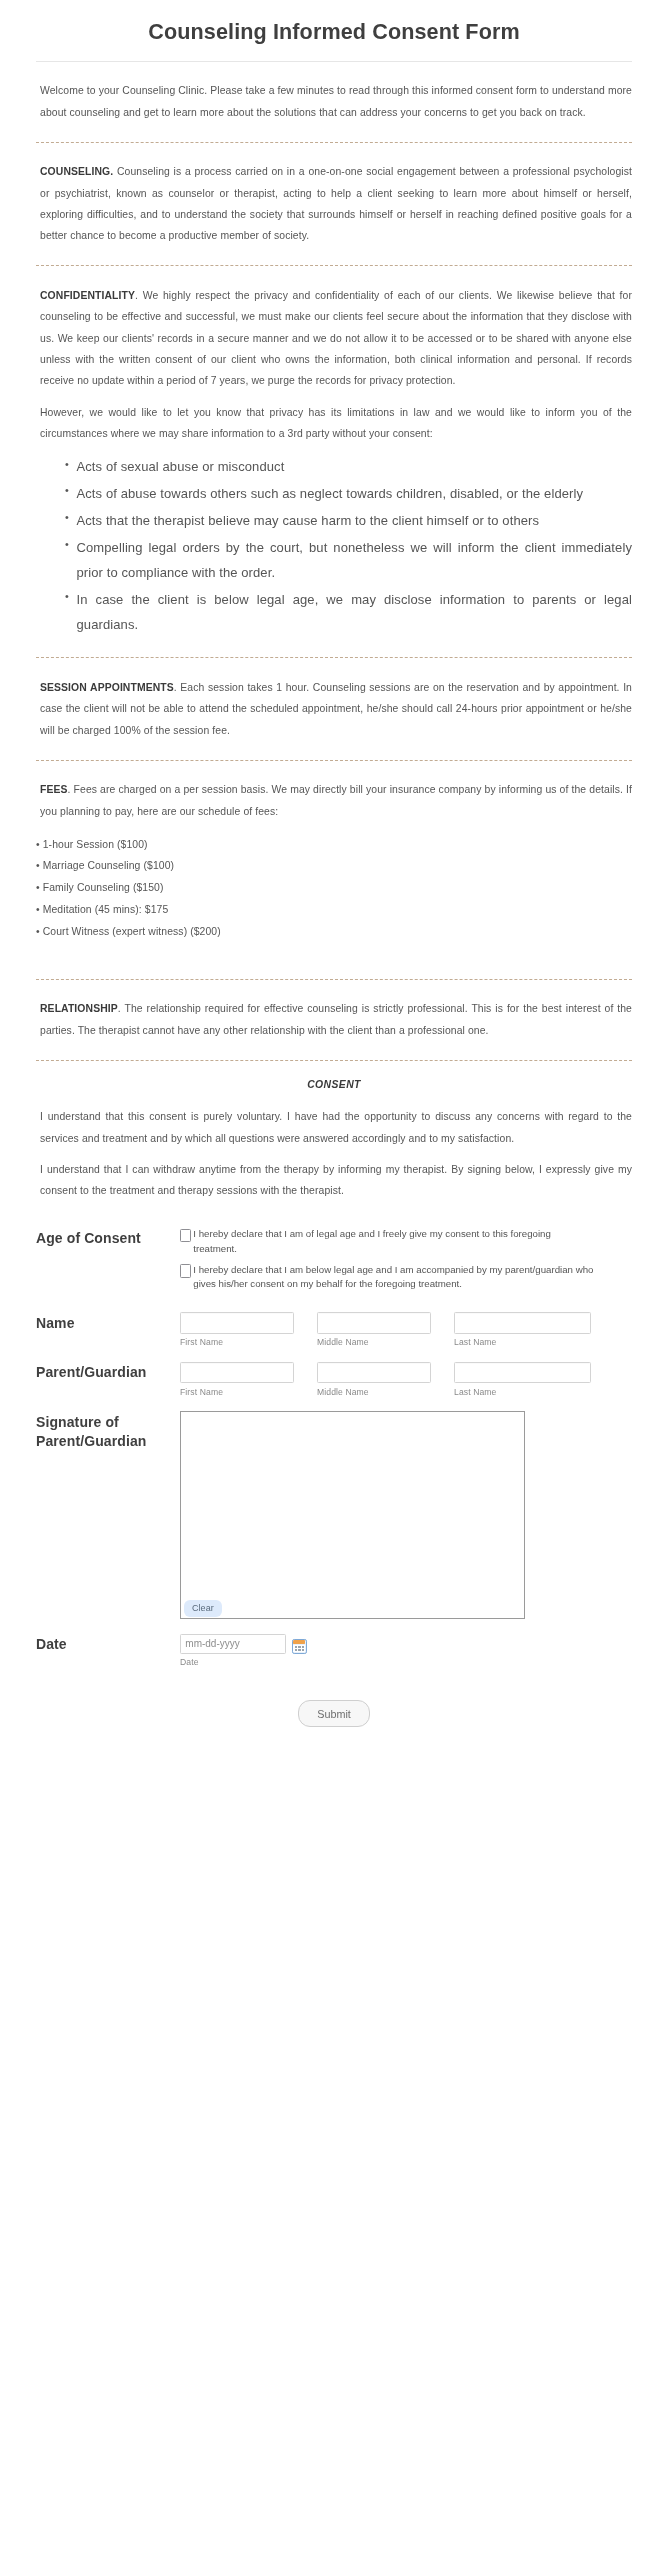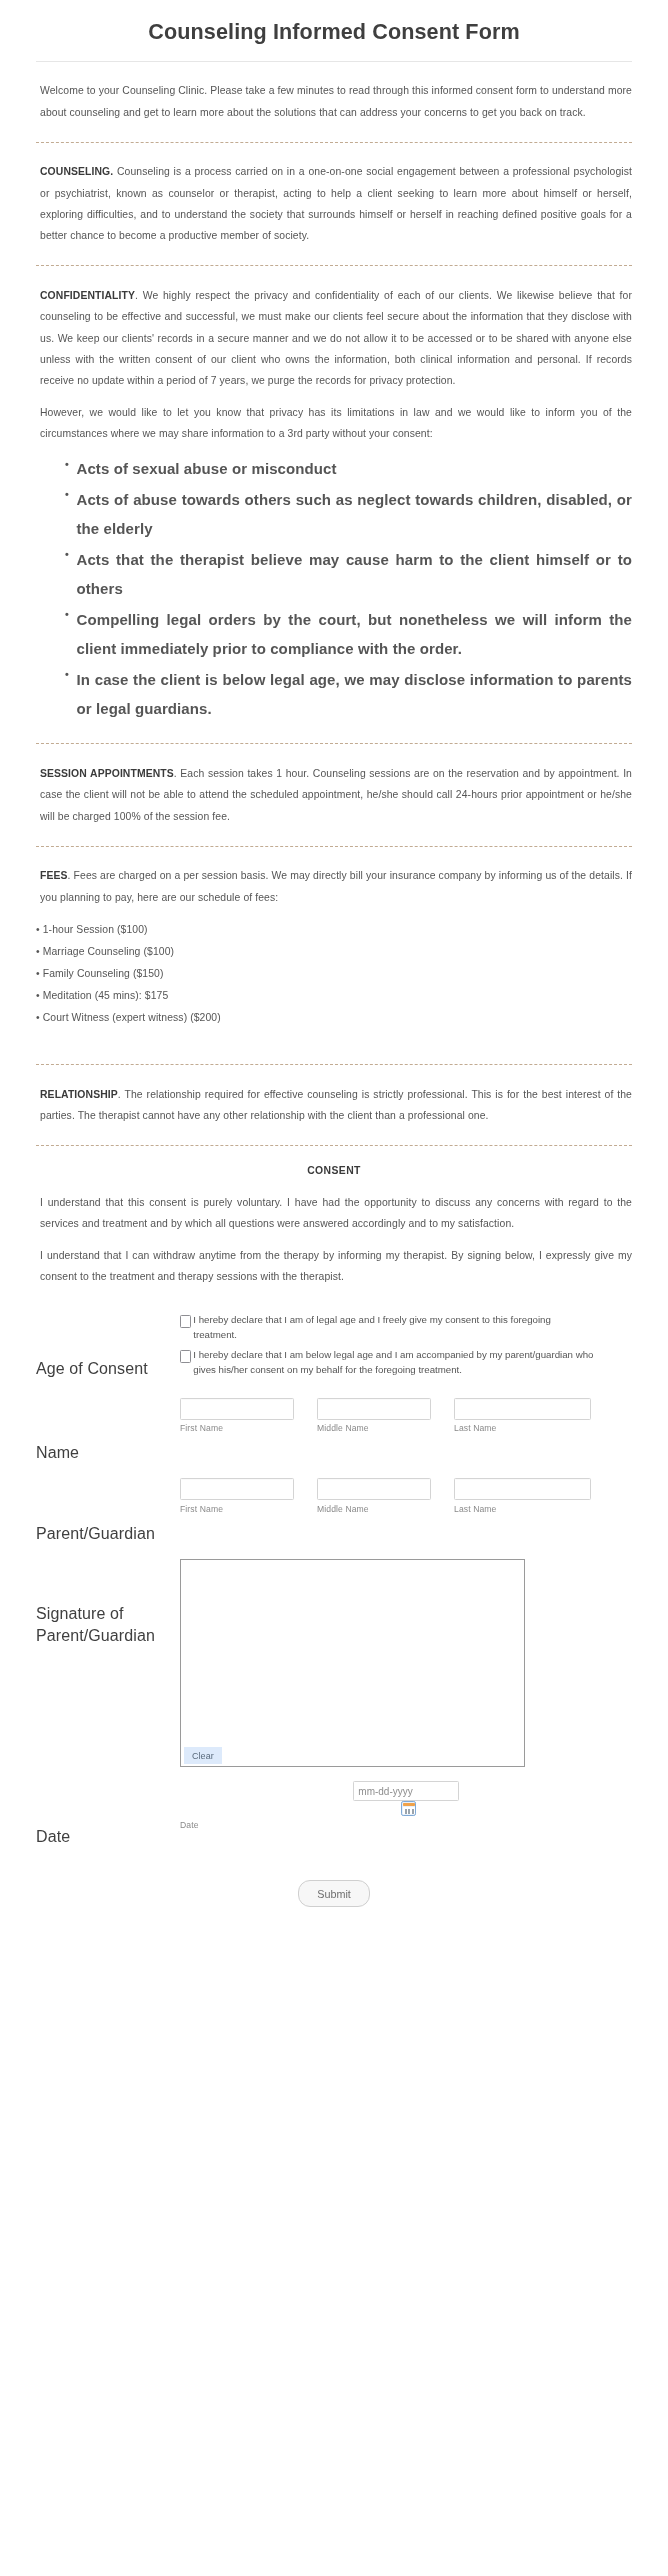--- a/index.html
+++ b/index.html
@@ -67,29 +67,28 @@
     font-weight: bold;
     color: #3a3a3a;
   }
 
   ul.bullets {
     margin: 8.6px 0 0 0;
     padding-left: 29px;
     list-style: none;
   }
   ul.bullets li {
-    font-size: 15px;
+    font-size: 13px;
     line-height: 1.95;
     color: #555555;
     margin-bottom: 1.4px;
     text-align: justify;
     position: relative;
     padding-left: 11.5px;
     letter-spacing: 0.1px;
-    font-weight: bold;
   }
   ul.bullets li::before {
     content: "•";
     position: absolute;
     left: 0;
     top: -0.7px;
     color: #555;
     font-size: 10.8px;
   }
 
@@ -105,42 +104,42 @@
     letter-spacing: 0.1px;
   }
 
   .consent-heading {
     text-align: center;
     font-size: 10.4px;
     font-weight: bold;
     color: #3a3a3a;
     letter-spacing: 0.4px;
     margin: 0 0 16px 0;
+    font-style: italic;
   }
 
   
   .form-area {
     padding: 7.2px 36px 0 36px;
     box-sizing: border-box;
   }
   .field-row {
     display: flex;
     align-items: flex-start;
     margin-bottom: 14.4px;
   }
   .field-label {
     width: 144px;
     flex: 0 0 144px;
-    font-size: 16px;
-    font-weight: normal;
+    font-size: 14px;
+    font-weight: bold;
     color: #3f3f3f;
     line-height: 1.35;
     padding-top: 1.4px;
     letter-spacing: 0.1px;
-    margin-top: 43px;
   }
   .field-control {
     flex: 1 1 auto;
   }
 
   
   .cb-line {
     display: flex;
     align-items: flex-start;
     margin-bottom: 5.7px;
@@ -195,30 +194,30 @@
     box-sizing: border-box;
     position: relative;
   }
   .clear-btn {
     position: absolute;
     left: 2.9px;
     bottom: 1.4px;
     background: #ddeafb;
     color: #5a6b7d;
     border: 0;
-    border-radius: 0;
+    border-radius: 6px;
     font-size: 9px;
     font-family: "Liberation Sans", sans-serif;
     padding: 3.6px 8px;
     cursor: pointer;
     letter-spacing: 0.1px;
   }
 
   
-  .date-wrap { display: flex; align-items: center; flex-direction: column; }
+  .date-wrap { display: flex; align-items: flex-end; }
   .date-input {
     width: 106px;
     height: 20px;
     border: 0.7px solid #d4d4d4;
     border-radius: 1.4px;
     box-sizing: border-box;
     font-family: "Liberation Sans", sans-serif;
     font-size: 10px;
     color: #8a8a8a;
     padding: 0 4.3px;

